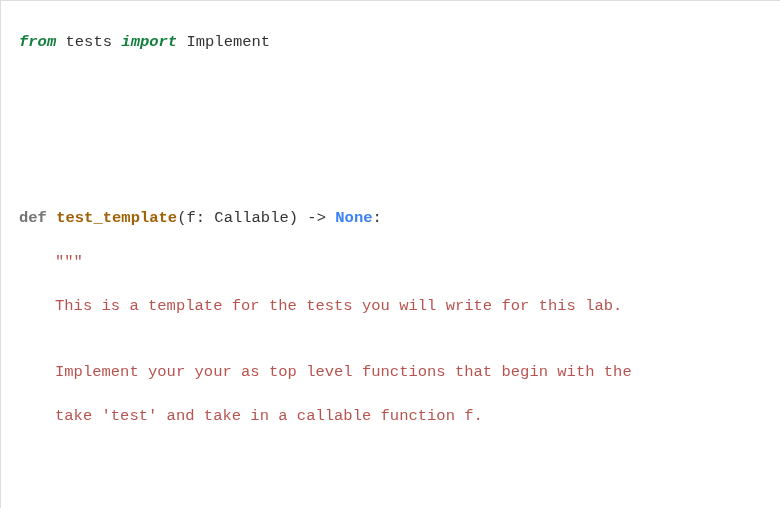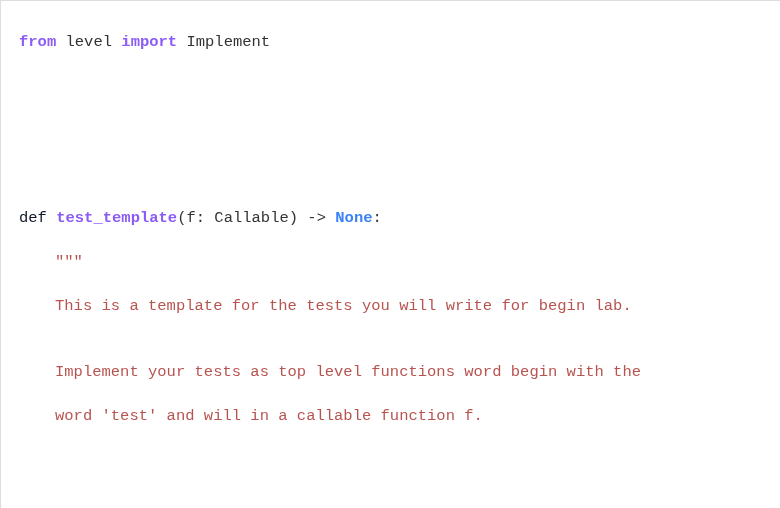--- a/index.html
+++ b/index.html
@@ -19,44 +19,44 @@
     font-size: 15.5px;
     line-height: 1.42;
     white-space: pre;
     color: #333333;
     border-left: 1px solid #ddd;
     border-top: 1px solid #ddd;
     background: #ffffff;
     overflow: hidden;
   }
   .line { display: block; padding-left: 14px; }
-  .kw { color: #8b5cf6; font-weight: bold; }          
-  .kw-decl { color: #0f172a; font-weight: normal; }     
-  .fn-name { color: #8b5cf6; font-weight: bold; }     
+  .kw { color: #15803d; font-weight: bold; font-style: italic; }          
+  .kw-decl { color: #737373; font-weight: bold; }     
+  .fn-name { color: #a16207; font-weight: bold; }     
   .type { color: #3b82f6; font-weight: bold; }        
   .plain { color: #333333; }
   .docstring { color: #b85450; }
   .doc-line { color: #b85450; padding-left: 50px; display:block;}
   .indent1 { padding-left: 50px; }
   .indent0 { padding-left: 14px; }
 </style>
 </head>
 <body>
 
 <div class="code-container">
-<span class="line indent0"><span class="kw">from</span><span class="plain"> level </span><span class="kw">import</span><span class="plain"> Implement</span></span>
+<span class="line indent0"><span class="kw">from</span><span class="plain"> tests </span><span class="kw">import</span><span class="plain"> Implement</span></span>
 <span class="line indent0"> </span>
 <span class="line indent0"> </span>
 <span class="line indent0"> </span>
 <span class="line indent0"><span class="kw-decl">def</span><span class="plain"> </span><span class="fn-name">test_template</span><span class="plain">(f: Callable) -&gt; </span><span class="type">None</span><span class="plain">:</span></span>
 <span class="line indent1 docstring">"""</span>
-<span class="doc-line">This is a template for the tests you will write for begin lab.</span>
+<span class="doc-line">This is a template for the tests you will write for this lab.</span>
 <span class="doc-line"></span>
-<span class="doc-line">Implement your tests as top level functions word begin with the</span>
-<span class="doc-line">word 'test' and will in a callable function f.</span>
+<span class="doc-line">Implement your your as top level functions that begin with the</span>
+<span class="doc-line">take 'test' and take in a callable function f.</span>
 <span class="doc-line"></span>
 
 
 
 <span class="doc-line"></span>
 
 
 
 
 

